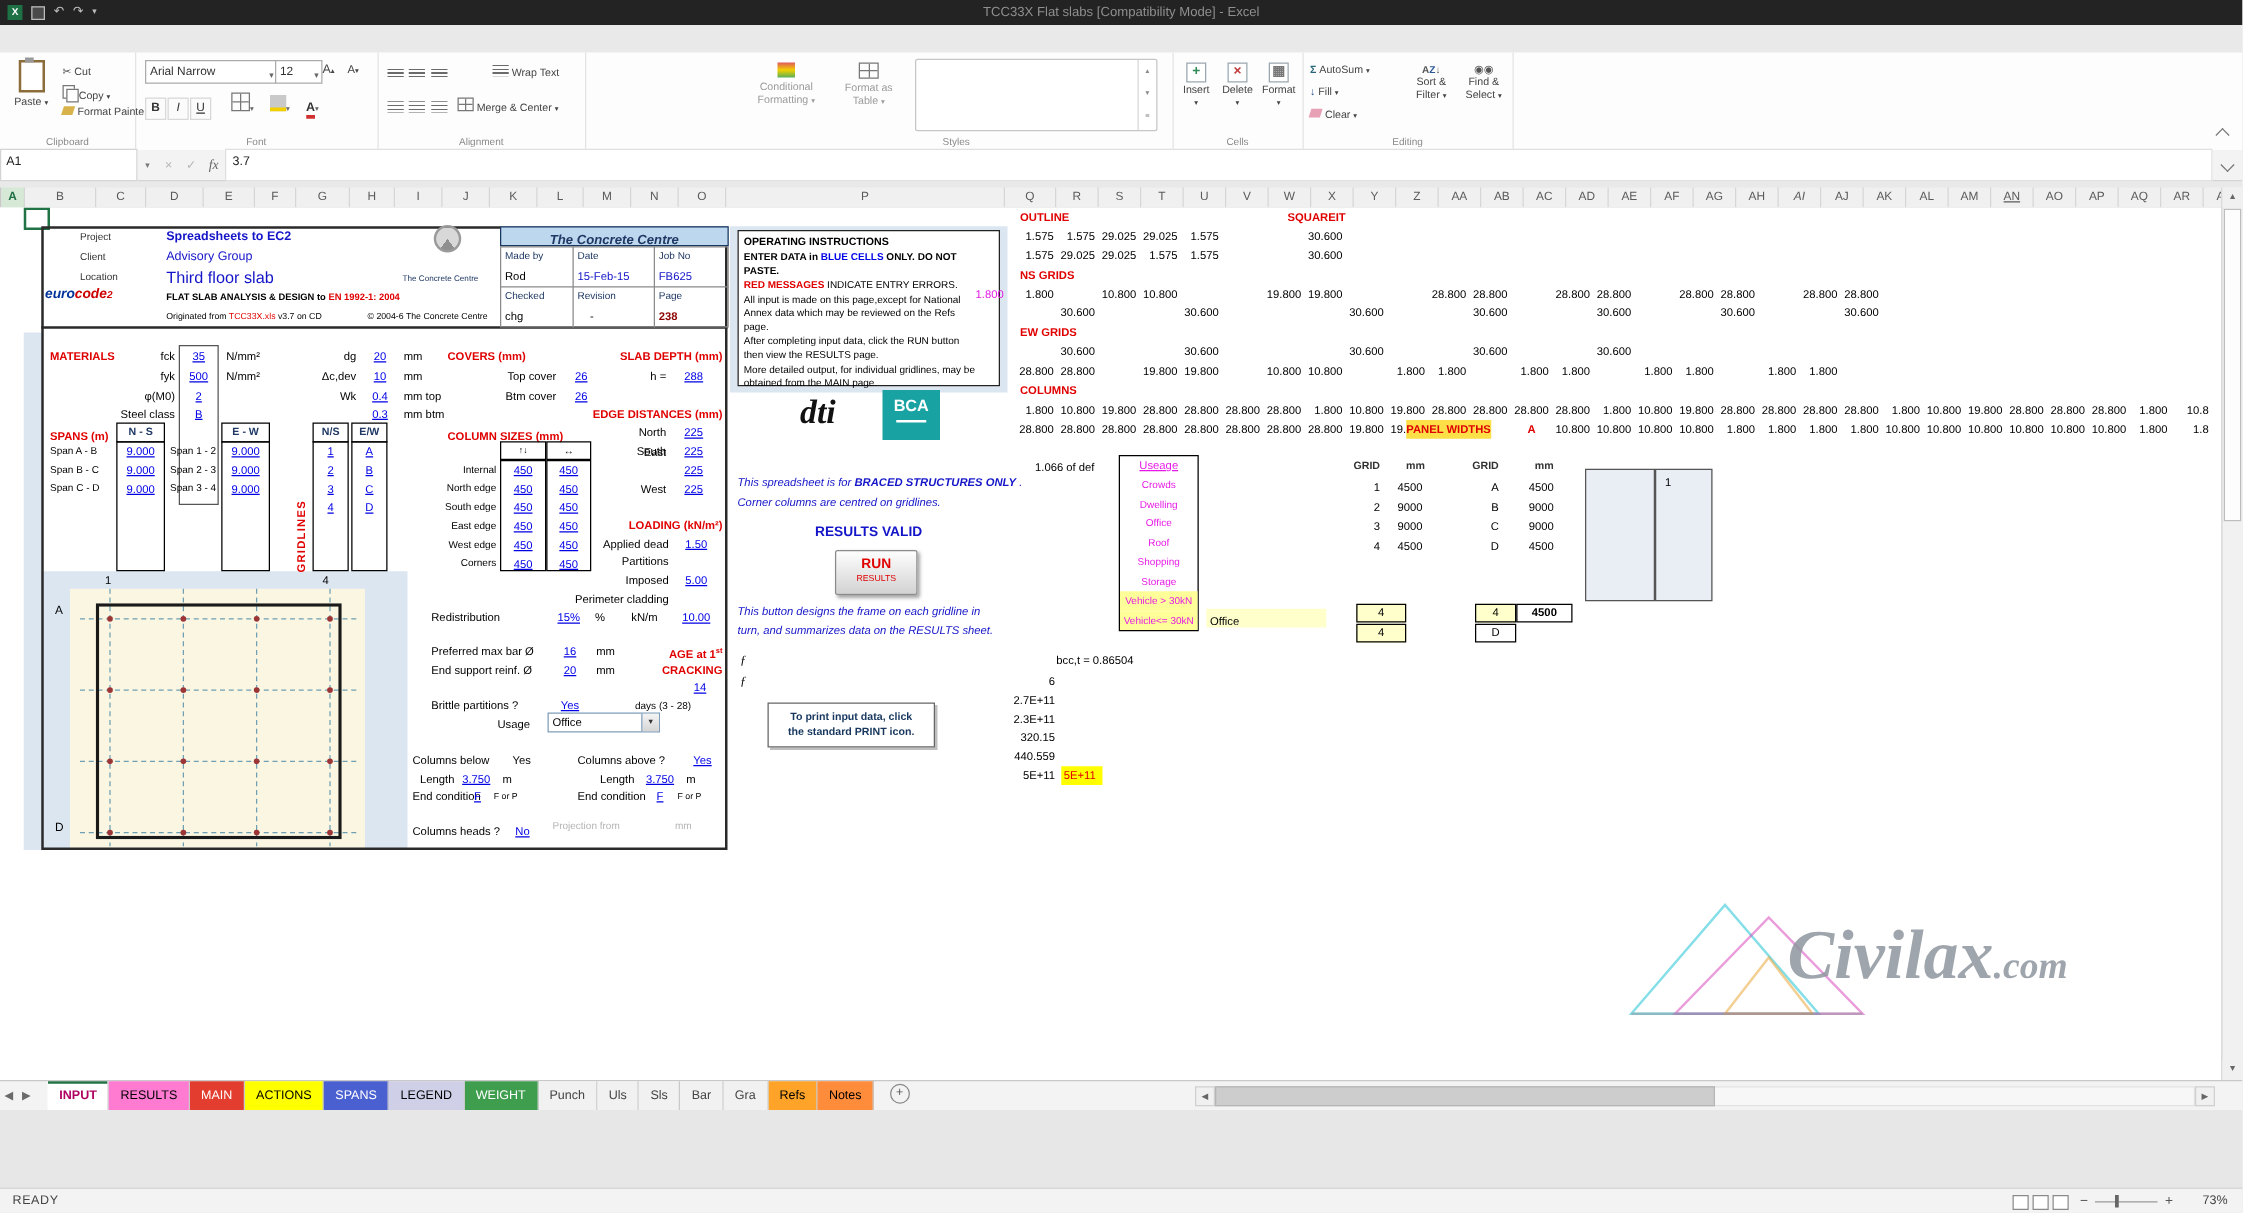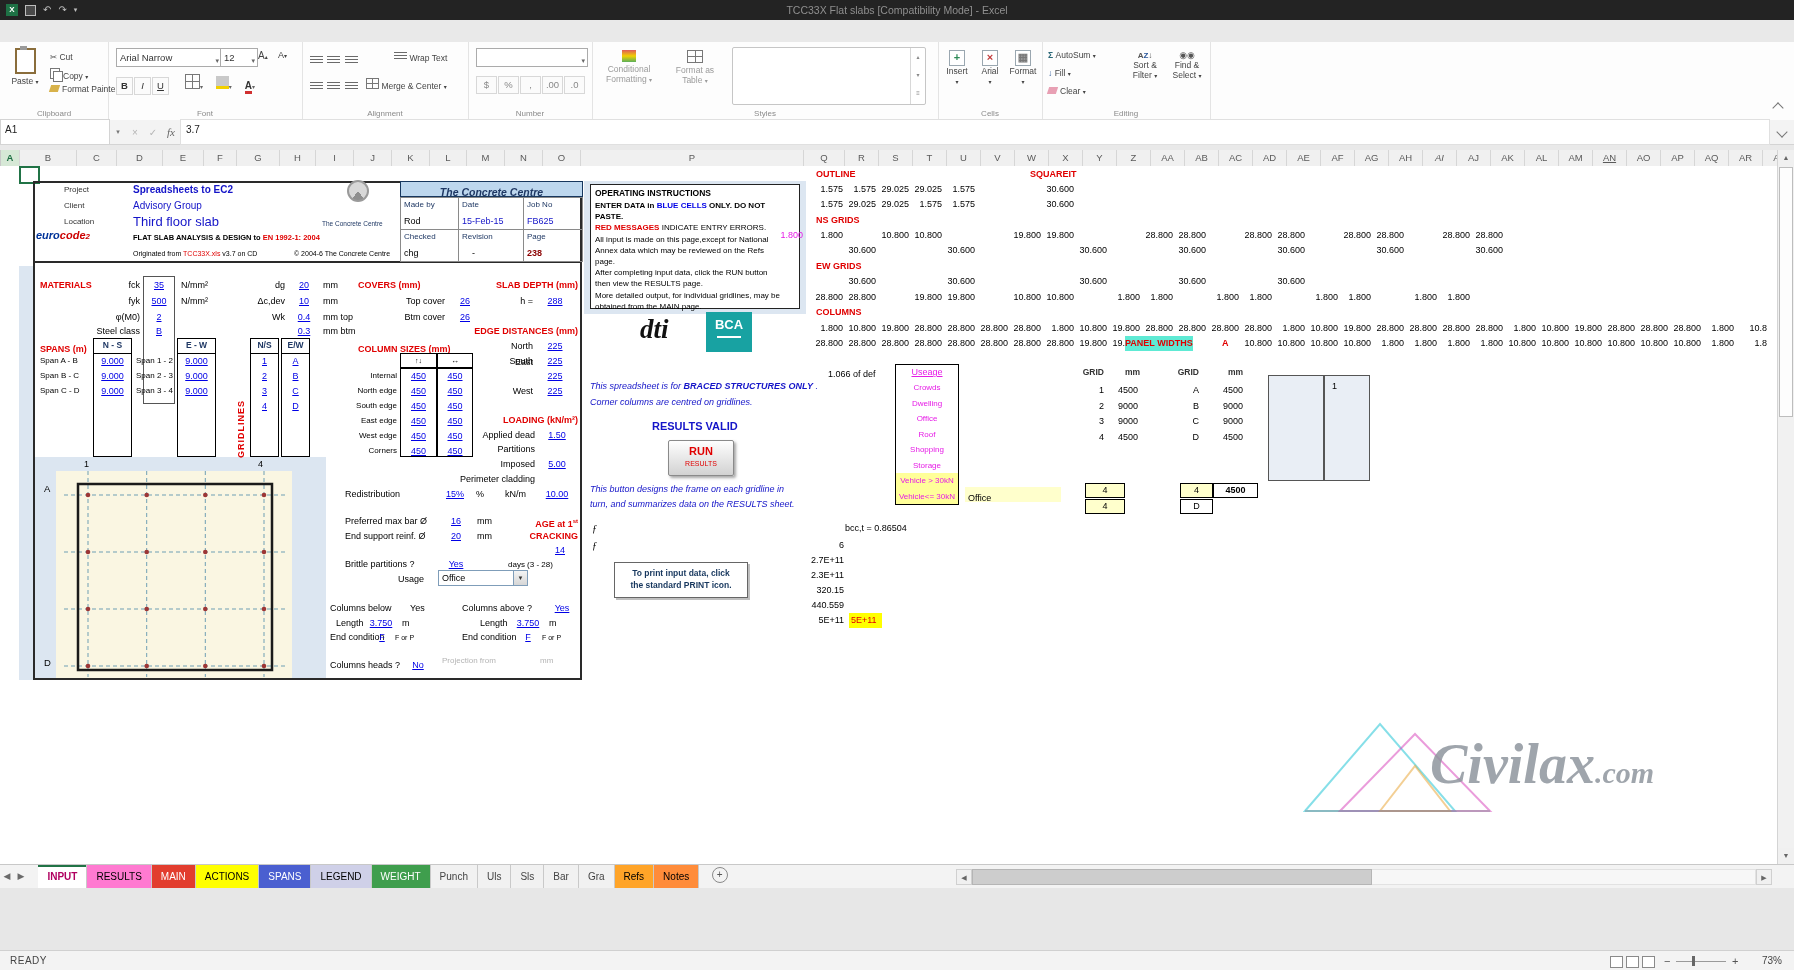--- a/index.html
+++ b/index.html
@@ -225,27 +225,20 @@
       <div class="rbtn" style="left:92px;top:10px"><span class="icBars"></span> <span>Wrap Text</span></div>
       <div style="position:absolute;left:8px;top:35px">
         <span class="icBars"></span>
         <span class="icBars"></span>
         <span class="icBars"></span>
       </div>
       <div class="rbtn" style="left:64px;top:36px"><span class="icBorder" style="width:11px;height:9px"></span> <span>Merge &amp; Center</span> <span style="font-size:6px">▾</span></div>
       <div class="glabel">Alignment</div>
     </div>
 
-    <div class="rgroup" style="left:468px;width:124px">
-      <div class="combo" style="left:8px;top:6px;width:104px;color:#999">
-          <span class="comboArrow">▾</span>
-        </div>
-      <div style="position:absolute;left:8px;top:32px"><span class="fbtn" style="width:19px;color:#888">$</span><span class="fbtn" style="width:19px;color:#888">%</span><span class="fbtn" style="width:19px;color:#888">,</span><span class="fbtn" style="width:19px;color:#888">.00</span><span class="fbtn" style="width:19px;color:#888">.0</span></div>
-      <div class="glabel">Number</div>
-    </div>
 
     <div class="rgroup" style="left:592px;width:346px">
       <div class="rbtn dis" style="left:8px;top:8px;width:58px;white-space:normal;text-align:center">
         <span class="icFill" style="background:linear-gradient(#e05a5a,#f2d000,#5ab05a);border-bottom:none;width:14px;height:12px"></span><br>
         <span>Conditional Formatting</span> <span style="font-size:6px">▾</span>
       </div>
       <div class="rbtn dis" style="left:74px;top:8px;width:58px;white-space:normal;text-align:center">
         <span class="icBorder" style="width:14px;height:11px"></span><br>
         <span>Format as Table</span> <span style="font-size:6px">▾</span>
       </div>
@@ -253,21 +246,21 @@
         <div class="galStrip">▴<br>▾<br>≡</div>
       </div>
       <div class="glabel">Styles</div>
     </div>
 
     <div class="rgroup" style="left:938px;width:104px">
       <div class="rbtn" style="left:4px;top:8px;width:30px;text-align:center">
         <span class="cellIc" style="color:#2e8b57">+</span><br><span>Insert</span><br><span style="font-size:6px">▾</span>
       </div>
       <div class="rbtn" style="left:37px;top:8px;width:30px;text-align:center">
-        <span class="cellIc" style="color:#c23b3b">×</span><br><span>Arial</span><br><span style="font-size:6px">▾</span>
+        <span class="cellIc" style="color:#c23b3b">×</span><br><span>Delete</span><br><span style="font-size:6px">▾</span>
       </div>
       <div class="rbtn" style="left:70px;top:8px;width:30px;text-align:center">
         <span class="cellIc" style="color:#777">▦</span><br><span>Format</span><br><span style="font-size:6px">▾</span>
       </div>
       <div class="glabel">Cells</div>
     </div>
 
     <div class="rgroup" style="left:1042px;width:168px">
       <div class="rbtn" style="left:6px;top:8px"><span style="color:#2b6777;font-weight:bold">Σ</span> <span>AutoSum</span> <span style="font-size:6px">▾</span></div>
       <div class="rbtn" style="left:6px;top:26px"><span style="color:#2b579a;font-weight:bold">↓</span> <span>Fill</span> <span style="font-size:6px">▾</span></div>
@@ -850,21 +843,21 @@
         <div class="rcell">1.800</div>
         <div class="rcell">10.800</div>
         <div class="rcell">10.800</div>
         <div class="rcell">10.800</div>
         <div class="rcell">10.800</div>
         <div class="rcell">10.800</div>
         <div class="rcell">10.800</div>
         <div class="rcell">1.800</div>
         <div class="rcell">1.8</div>
       </div>
-    <div class="t red" style="left:1125px;top:170px;background:#5eead4">PANEL WIDTHS</div>
+    <div class="t red" style="left:1125px;top:170px;background:#fde047">PANEL WIDTHS</div>
     <div class="t red" style="left:1222px;top:170px">A</div>
 
     <div class="t" style="left:828px;top:201px">1.066  of def</div>
 
     <div id="usagebox">
       <div id="usagehead">Useage</div>
       <div>
           <div class="uitem">Crowds</div>
           <div class="uitem">Dwelling</div>
           <div class="uitem">Office</div>

